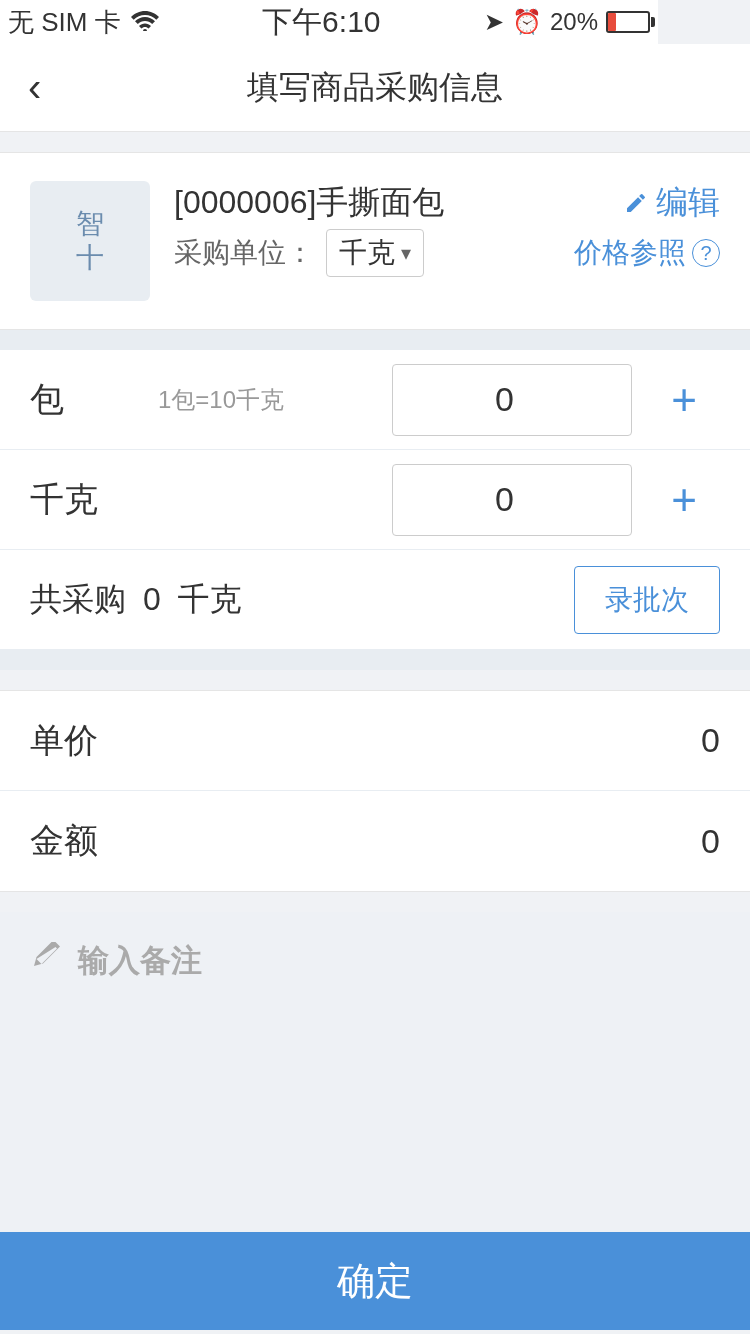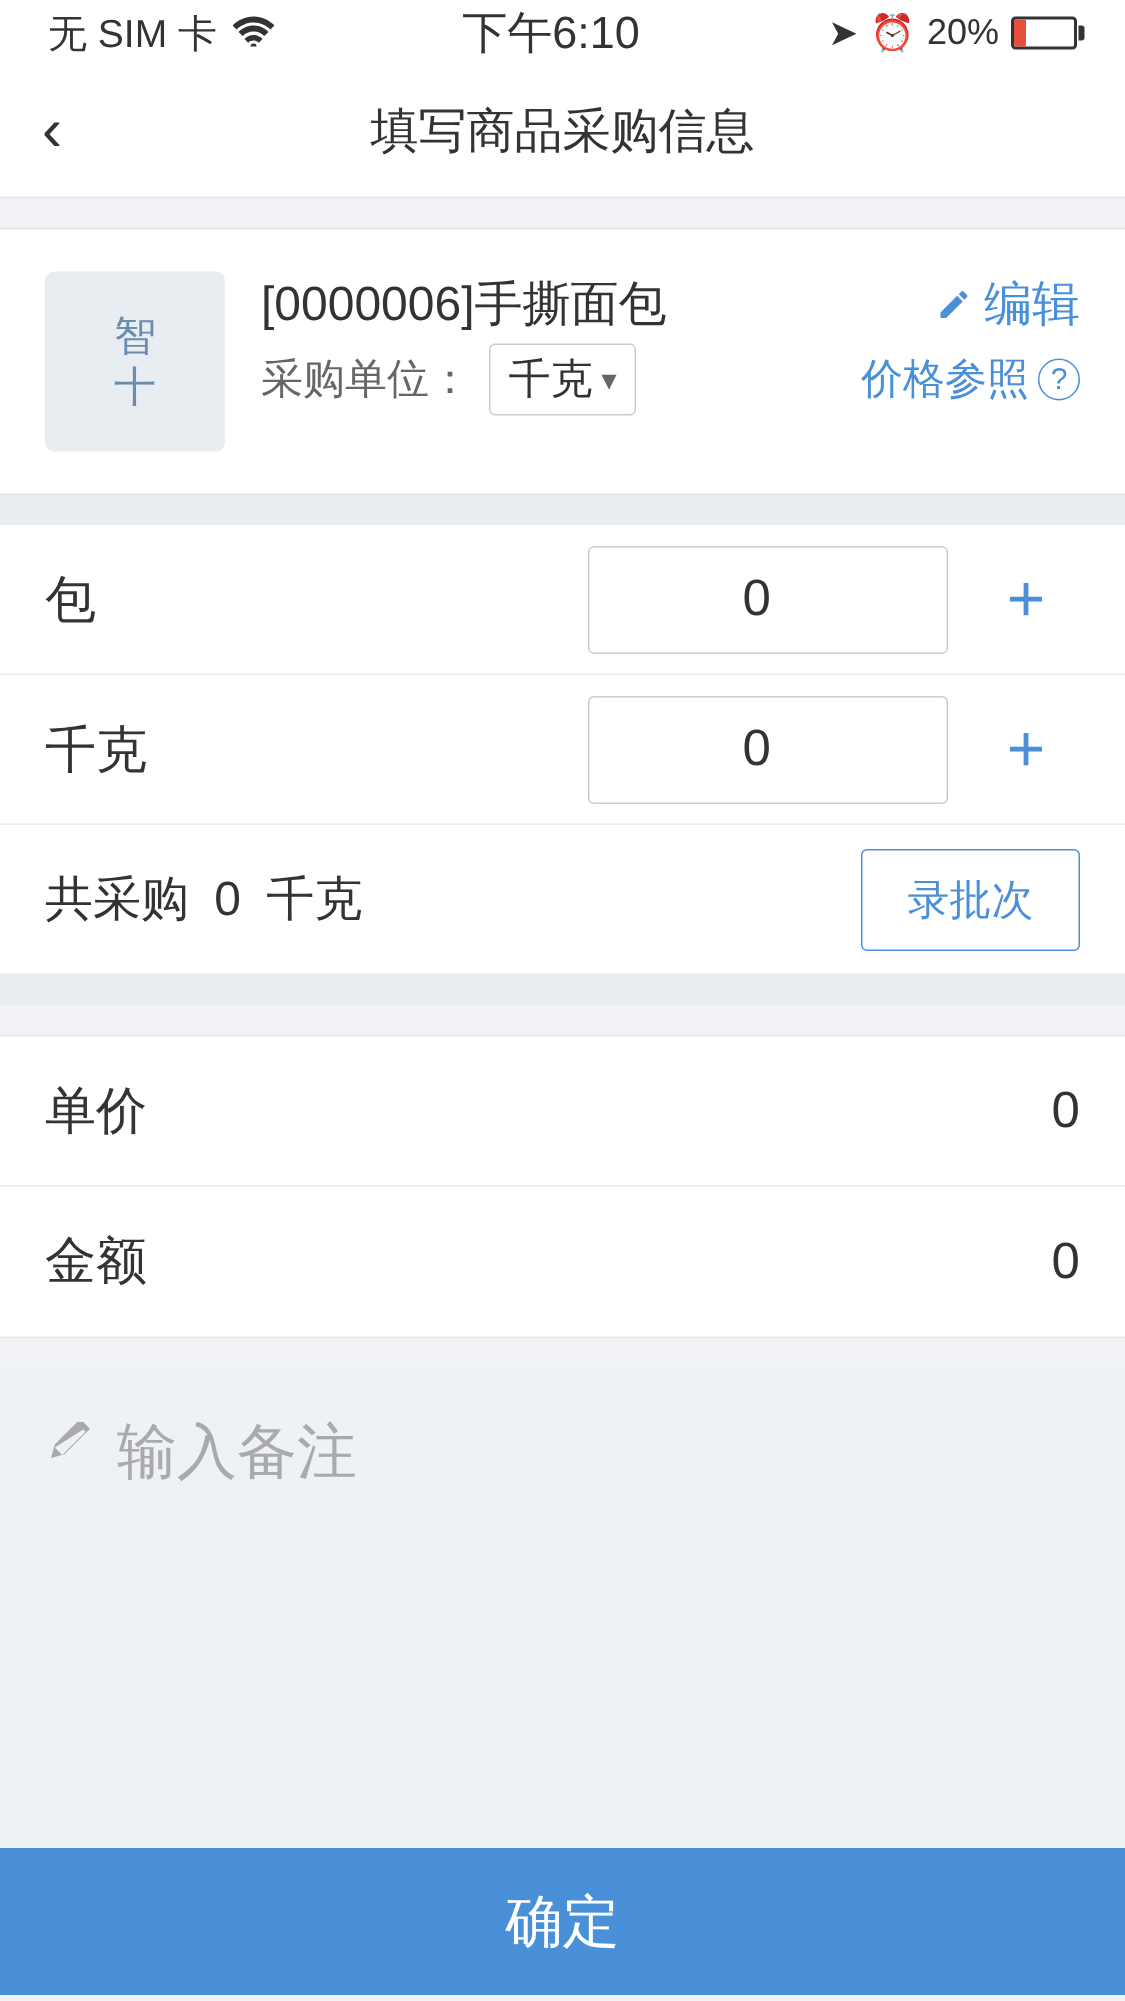--- a/index.html
+++ b/index.html
@@ -8,27 +8,27 @@
       width: 750px;
       min-height: 1334px;
       font-family: -apple-system, "PingFang SC", "Helvetica Neue", Arial, sans-serif;
       background: #f0f2f5;
       font-size: 32px;
       color: #333;
     }
 
     
     .status-bar {
-      width: 750px;
+      width: 658px;
       height: 44px;
       background: #fff;
       display: flex;
       align-items: center;
       justify-content: space-between;
-      padding: 0 32px;
+      padding: 0 8px;
       font-size: 26px;
       color: #333;
     }
     .status-left { display: flex; align-items: center; gap: 10px; }
     .status-center { font-size: 30px; font-weight: 500; }
     .status-right { display: flex; align-items: center; gap: 8px; font-size: 24px; }
     .battery-icon {
       width: 44px; height: 22px; border: 2px solid #333; border-radius: 3px; position: relative; display: inline-block;
     }
     .battery-icon::after {
@@ -259,22 +259,23 @@
       display: flex;
       align-items: center;
       gap: 16px;
       min-height: 90px;
     }
     .remark-icon {
       font-size: 30px;
       color: #aaa;
     }
     .remark-placeholder {
-      font-size: 40px;
+      font-size: 31px;
       color: #aaa;
+      font-weight: bold;
     }
 
     
     .empty-area {
       background: #eef1f5;
       flex: 1;
       min-height: 300px;
     }
 
     
@@ -362,20 +363,21 @@
         </div>
       </div>
     </div>
   </div>
 
   <div class="section-divider"></div>
 
   <div class="input-section">
     <div class="input-row">
       <span class="input-row-label">包</span>
+      <span class="input-row-sublabel">1包=10千克</span>
       <div class="input-row-right">
         <input class="qty-input" type="number" value="0" style="">
         <button class="plus-btn">
           <span>+</span>
         </button>
       </div>
     </div>
   </div>
 
   <div class="input-section">

